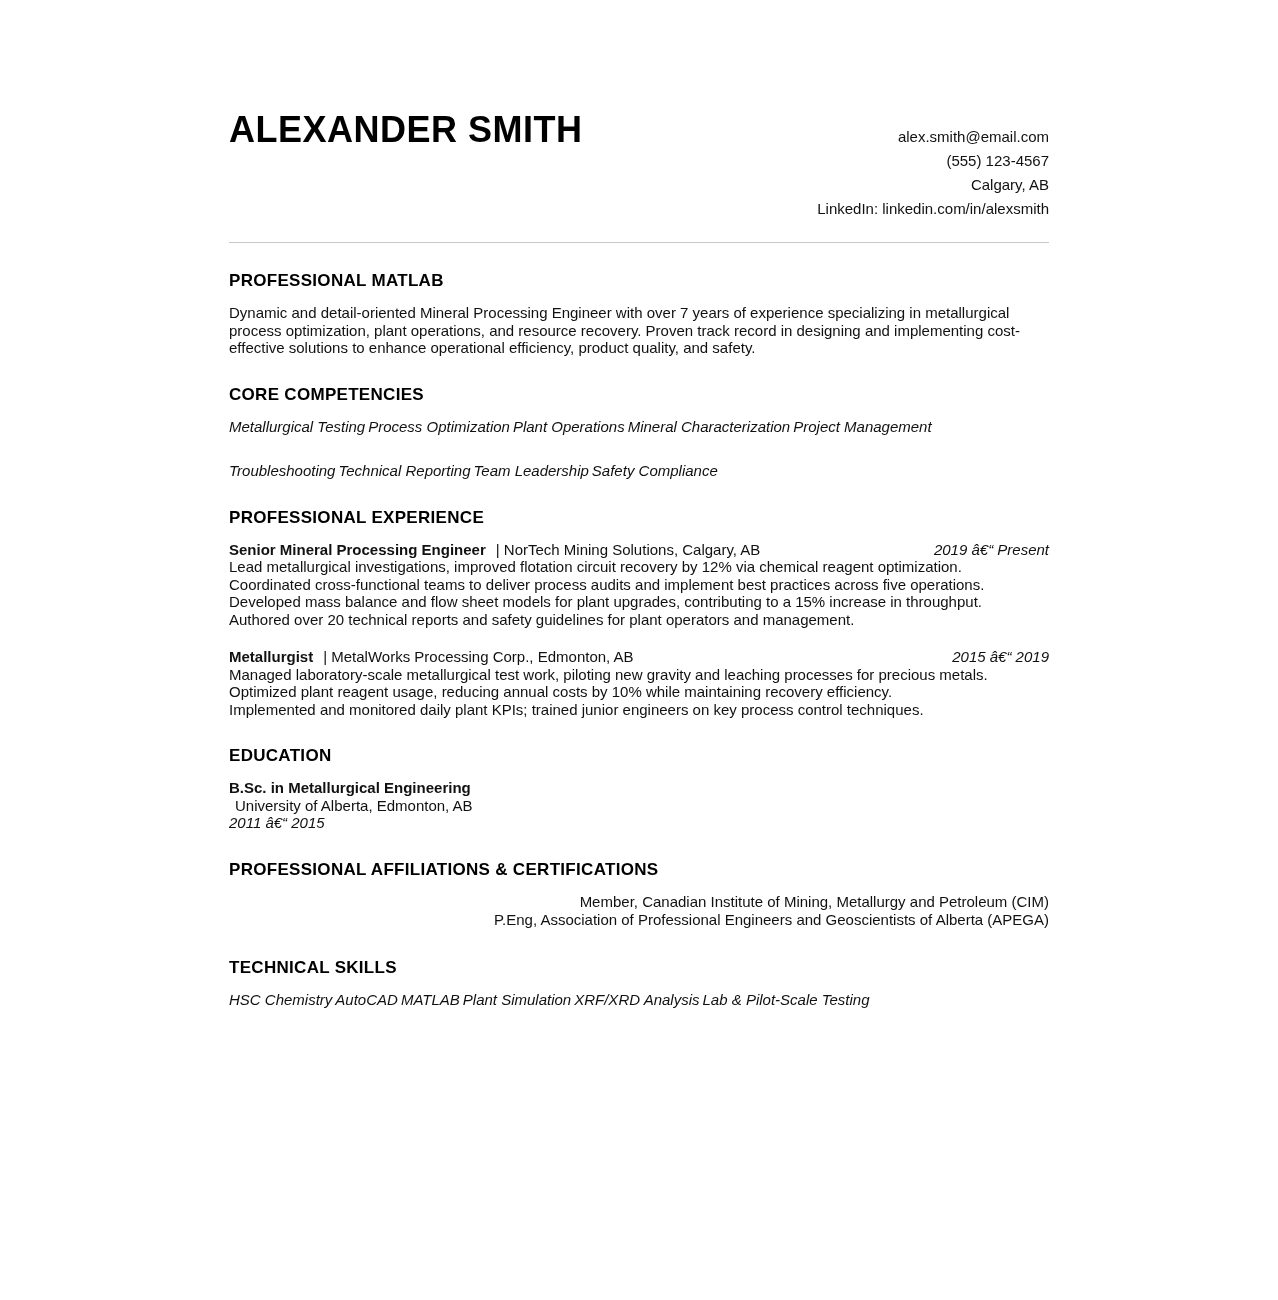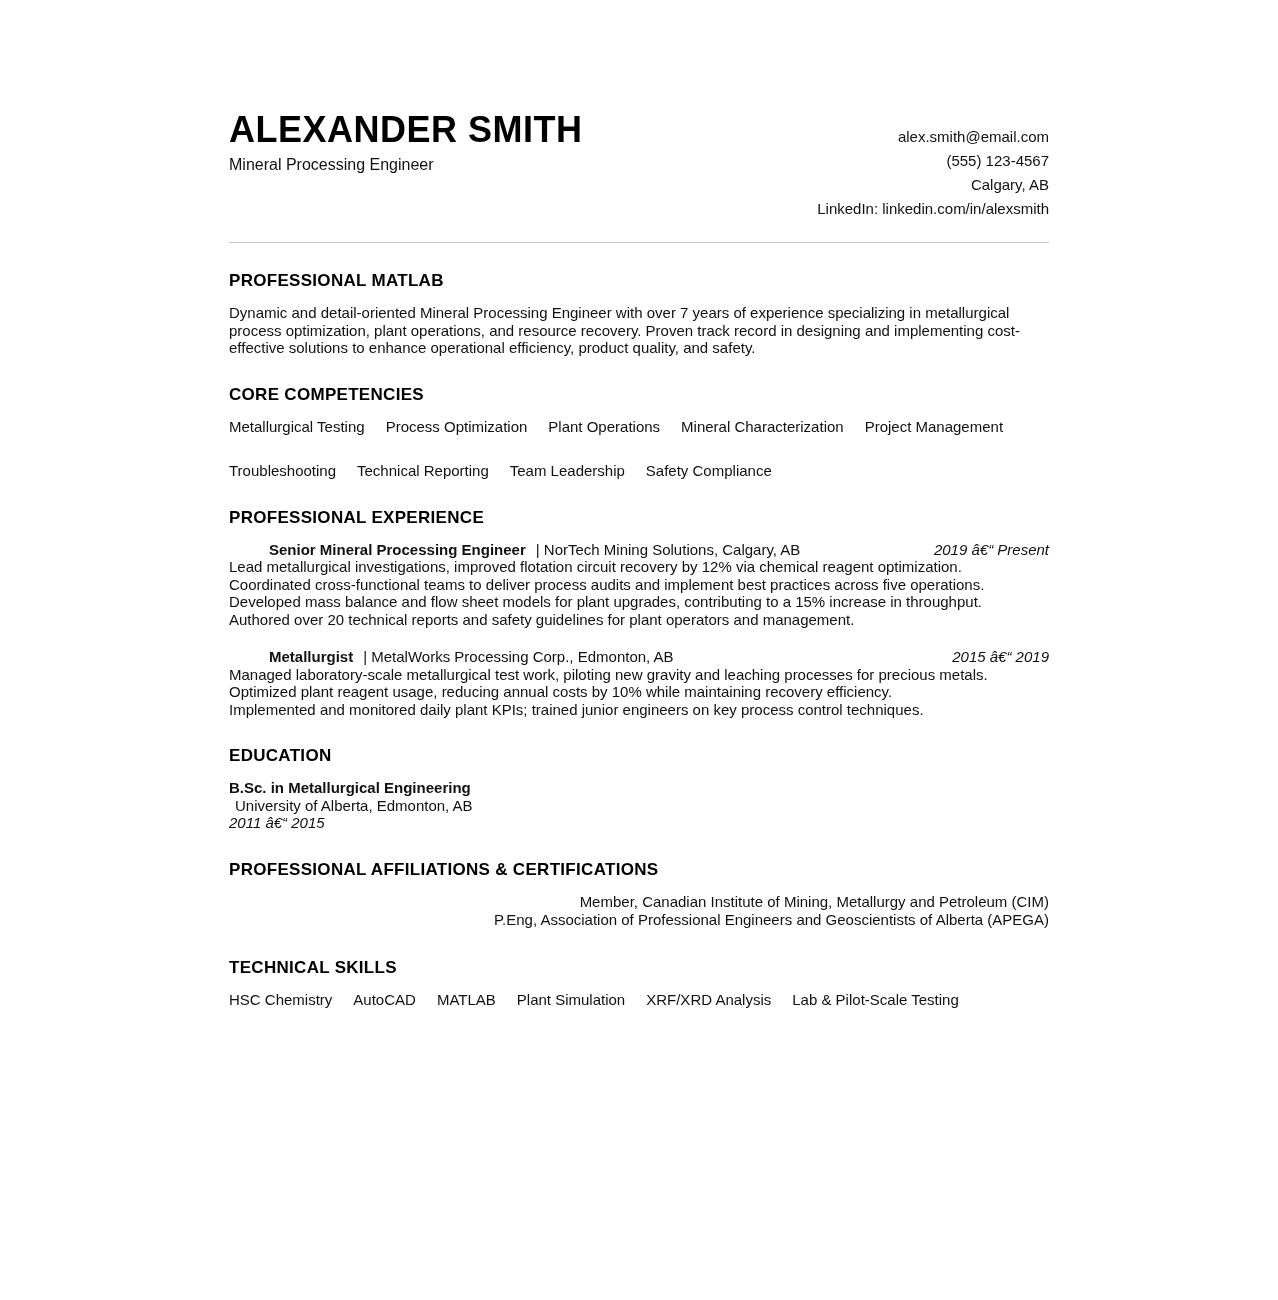--- a/index.html
+++ b/index.html
@@ -62,54 +62,54 @@
     margin-bottom: 13px;
   }
   .body-text {
     font-size: 15px;
     line-height: 17.5px;
   }
   
   .tag-row {
     display: flex;
     flex-wrap: wrap;
-    gap: 21px;
+    gap: 3px;
     font-size: 15px;
     line-height: 18px;
+    font-style: italic;
   }
   .tag-row + .tag-row { margin-top: 26px; }
   
   .job { margin-bottom: 20px; }
   .job-header {
     display: flex;
     justify-content: space-between;
     align-items: baseline;
     font-size: 15px;
     line-height: 17.5px;
   }
-  .job-title { font-weight: bold; margin-left: 40px; }
+  .job-title { font-weight: bold; }
   .job-company { margin-left: 10px; }
   .job-dates { font-style: italic; white-space: nowrap; }
   .job-line { font-size: 15px; line-height: 17.5px; }
   
   .edu-degree { font-size: 15px; line-height: 17.5px; font-weight: bold; }
   .edu-institution { font-size: 15px; line-height: 17.5px; padding-left: 6px; }
   .edu-dates { font-size: 15px; line-height: 17.5px; font-style: italic; }
   
   .affil-line { font-size: 15px; line-height: 18.5px; text-align: right; }
 </style>
 </head>
 <body>
 
 <div class="page">
 
   <div class="header">
     <div class="name-block">
       <div class="name">ALEXANDER SMITH</div>
-      <div class="subtitle">Mineral Processing Engineer</div>
     </div>
     <div class="contact">
       <div>alex.smith@email.com</div>
       <div>(555) 123-4567</div>
       <div>Calgary, AB</div>
       <div>LinkedIn: linkedin.com/in/alexsmith</div>
     </div>
   </div>
 
   <hr class="divider">

